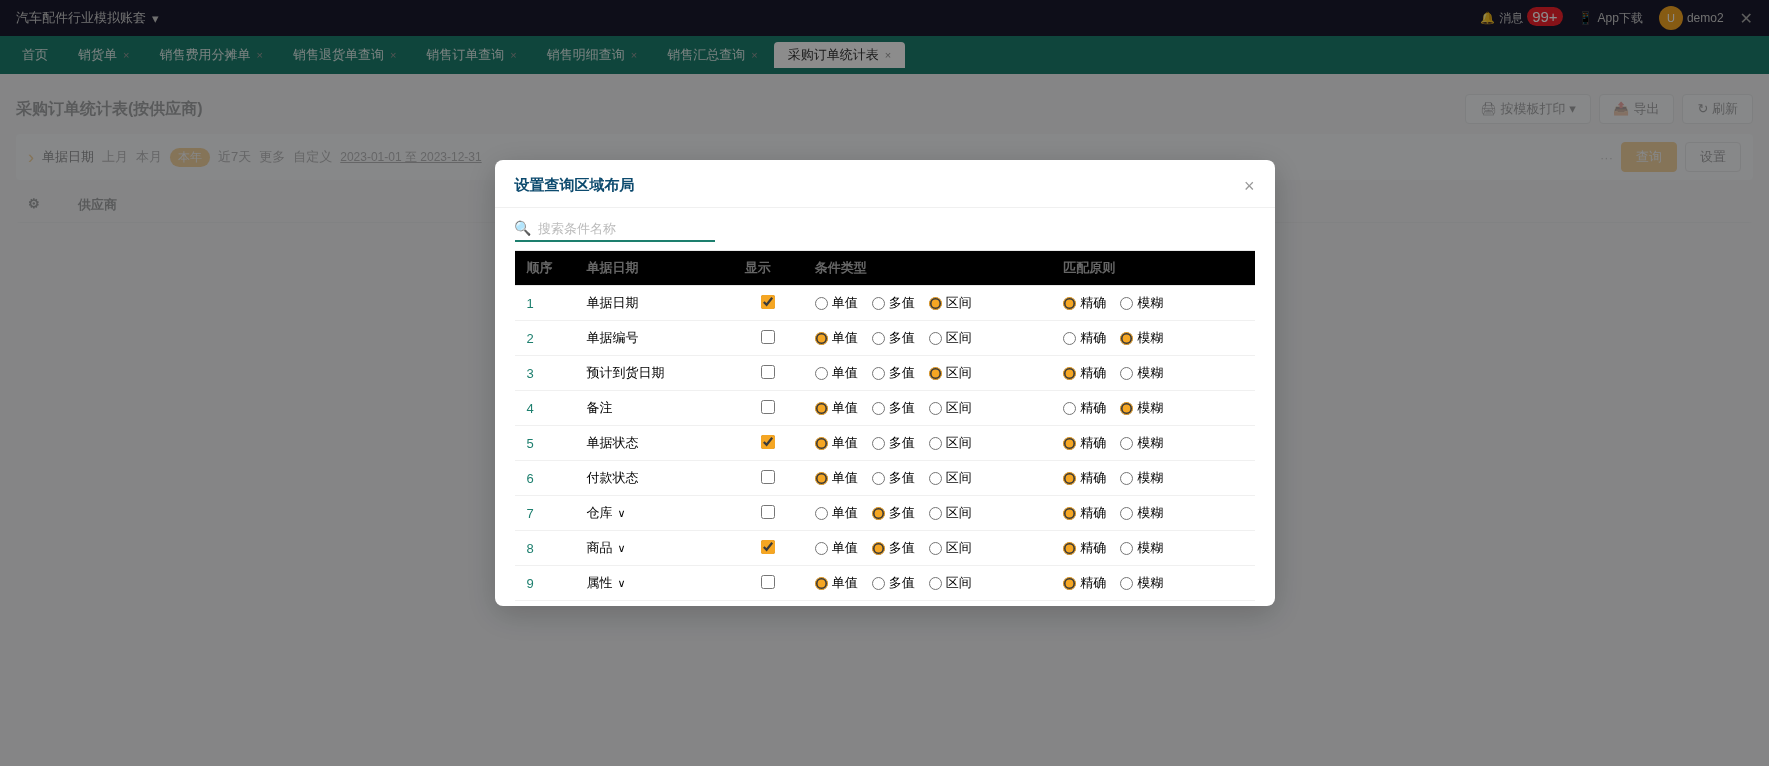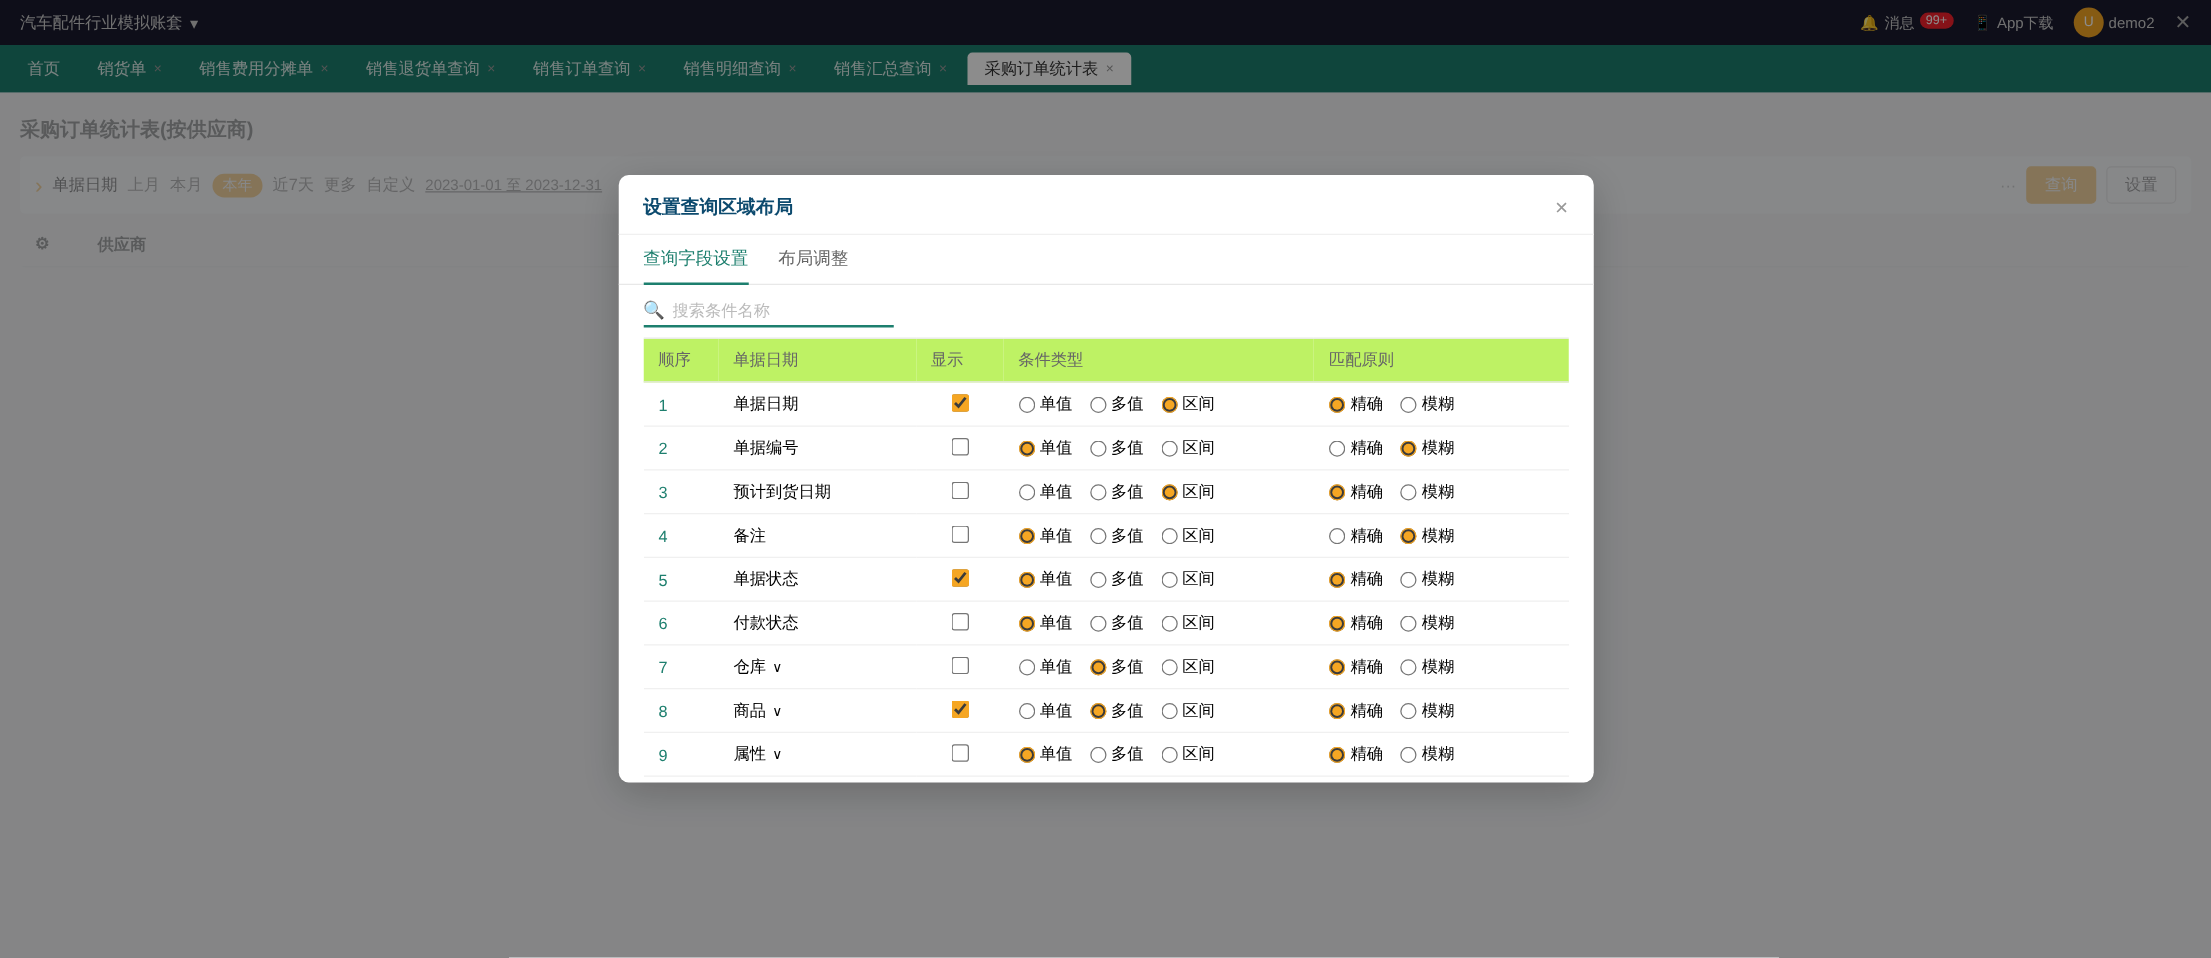--- a/index.html
+++ b/index.html
@@ -10,21 +10,21 @@
       height: 36px;
       background: #1a1a2e;
       display: flex;
       align-items: center;
       justify-content: space-between;
       padding: 0 16px;
       color: #ccc;
     }
     .top-bar-left { font-size: 13px; color: #ccc; display: flex; align-items: center; gap: 6px; }
     .top-bar-right { display: flex; align-items: center; gap: 16px; font-size: 12px; }
-    .badge { background: #f5222d; color: white; border-radius: 10px; padding: 1px 5px; font-size: 10px; position: relative; top: -2px; }
+    .badge { background: #f5222d; color: white; border-radius: 10px; padding: 1px 5px; font-size: 15px; position: relative; top: -2px; }
 
     
     .tab-bar {
       height: 38px;
       background: #1d7f6e;
       display: flex;
       align-items: center;
       padding: 0 8px;
       gap: 2px;
     }
@@ -154,23 +154,23 @@
     .search-input { border: none; outline: none; font-size: 13px; color: #333; width: 170px; }
     .search-input::placeholder { color: #bbb; }
 
     
     .config-table {
       width: 100%;
       border-collapse: collapse;
       font-size: 13px;
     }
     .config-table th {
-      background: #bef264;
+      background: #000000;
       color: #666;
-      font-weight: normal;
+      font-weight: bold;
       padding: 8px 12px;
       text-align: left;
       border-bottom: 1px solid #e8e8e8;
       border-top: 1px solid #e8e8e8;
     }
     .config-table td {
       padding: 8px 12px;
       border-bottom: 1px solid #f0f0f0;
       vertical-align: middle;
     }
@@ -272,20 +272,35 @@
   </div>
   <div class="tab-item active">
     <span>采购订单统计表</span>
     <span class="tab-close">×</span>
   </div>
 </div>
 
 <div class="page-content" style="opacity:0.4;">
   <div class="page-header">
     <div class="page-title">采购订单统计表(按供应商)</div>
+    <div class="header-actions">
+      <button class="btn btn-outline">
+        <span>🖨</span>
+        <span>按模板打印</span>
+        <span>▾</span>
+      </button>
+      <button class="btn btn-outline">
+        <span>📤</span>
+        <span>导出</span>
+      </button>
+      <button class="btn btn-outline">
+        <span>↻</span>
+        <span>刷新</span>
+      </button>
+    </div>
   </div>
 
   <div class="filter-bar">
     <span style="color:#f5a623; cursor:pointer; font-size:18px;">›</span>
     <span>单据日期</span>
     <span style="cursor:pointer; color:#666;">上月</span>
     <span style="cursor:pointer; color:#666;">本月</span>
     <span class="filter-tag">本年</span>
     <span style="cursor:pointer; color:#666;">近7天</span>
     <span style="cursor:pointer; color:#666;">更多</span>
@@ -310,28 +325,20 @@
 </div>
 
 <div class="overlay">
   <div class="modal">
 
     <div class="modal-header">
       <span class="modal-title">设置查询区域布局</span>
       <span class="modal-close">×</span>
     </div>
 
-    <div class="modal-tabs">
-      <div class="modal-tab active">
-        <span>查询字段设置</span>
-      </div>
-      <div class="modal-tab">
-        <span>布局调整</span>
-      </div>
-    </div>
 
     <div class="modal-search">
       <div class="search-box">
         <span class="search-icon">🔍</span>
         <input type="text" class="search-input" placeholder="搜索条件名称" style="">
       </div>
     </div>
 
     <div style="padding: 0 20px;">
       <table class="config-table">

